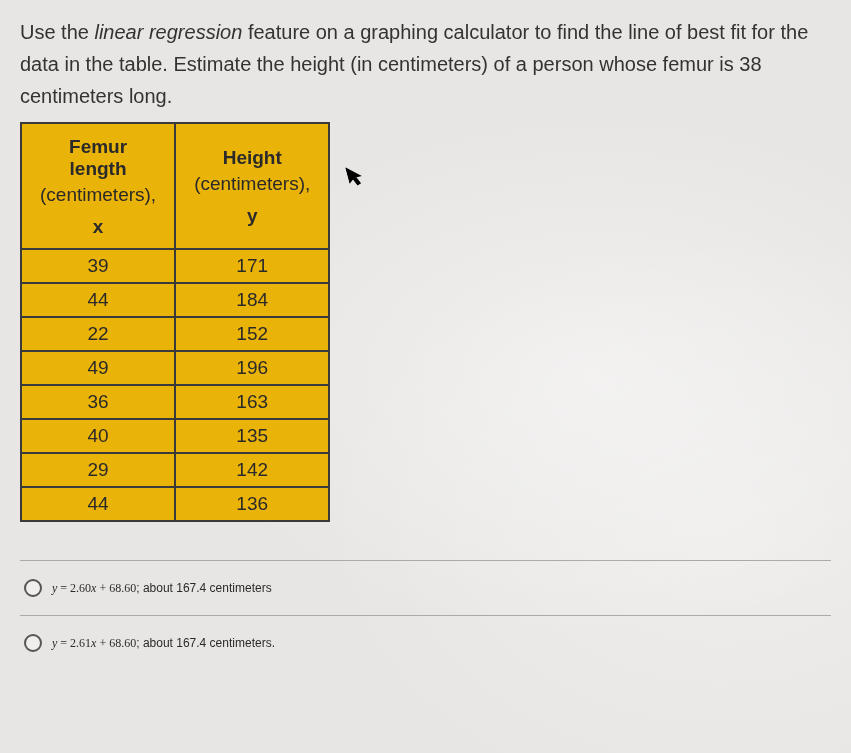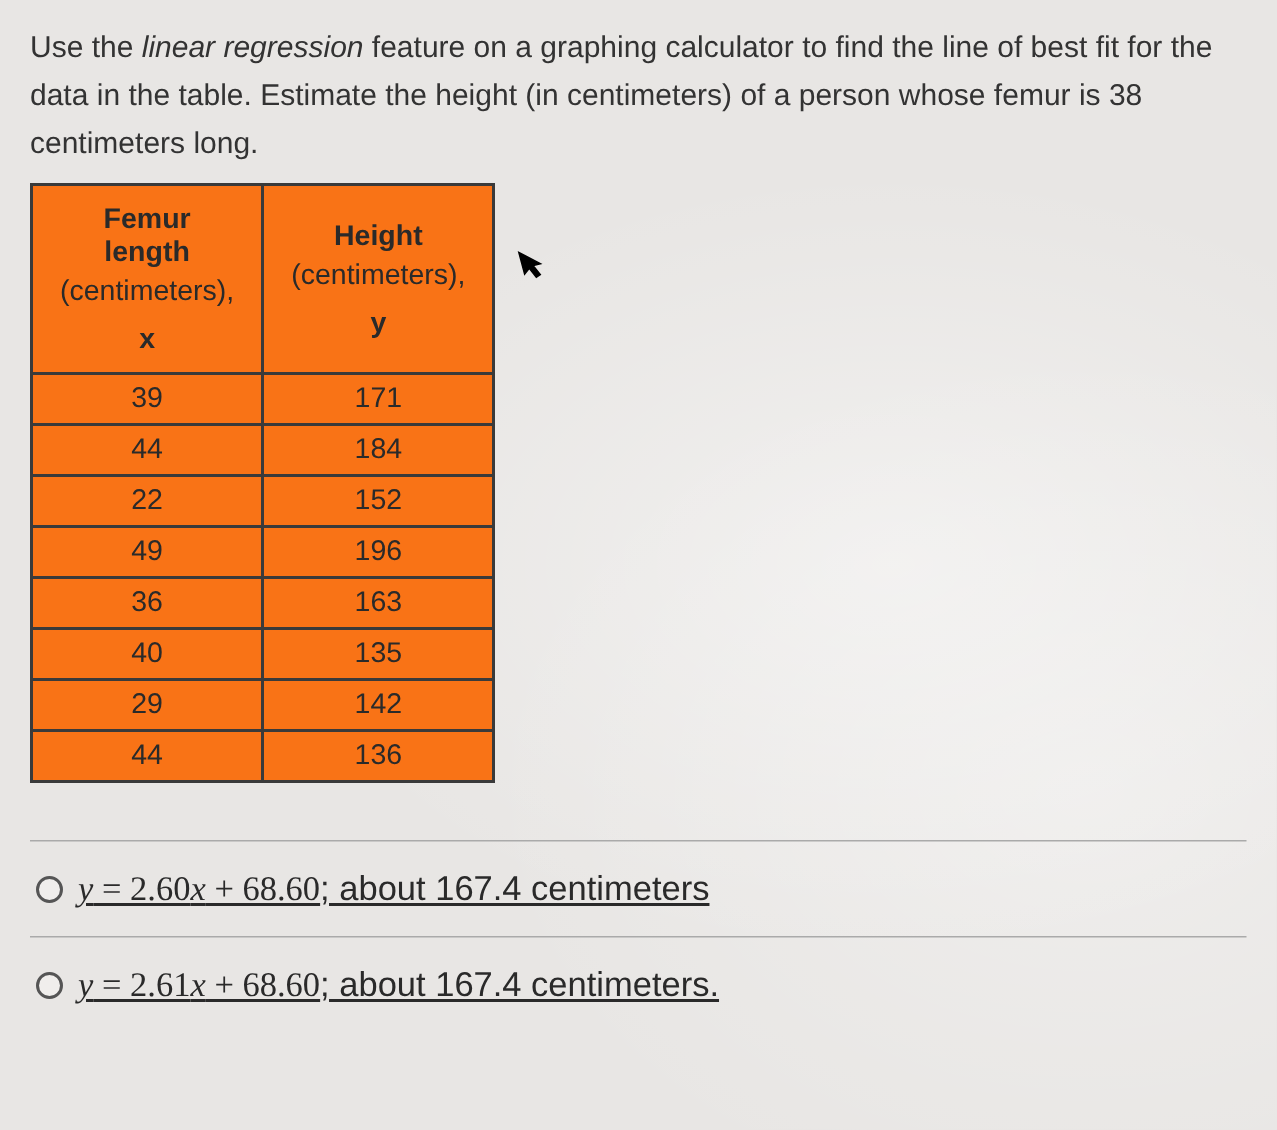--- a/index.html
+++ b/index.html
@@ -23,21 +23,21 @@
       font-size: 20px;
       line-height: 1.6;
       color: #333;
       margin-bottom: 10px;
     }
     .italic {
       font-style: italic;
     }
     table {
       border-collapse: collapse;
-      background: #f97316;
+      background: #eab308;
     }
     table th, table td {
       border: 2px solid #3a3a3a;
       text-align: center;
       font-size: 19px;
       color: #2a2a2a;
     }
     table th {
       font-weight: bold;
       padding: 6px 10px;
@@ -84,23 +84,22 @@
     }
     .radio {
       width: 18px;
       height: 18px;
       border: 2px solid #555;
       border-radius: 50%;
       flex-shrink: 0;
       background: #f0eeec;
     }
     .option-text {
-      font-size: 23px;
+      font-size: 12px;
       color: #2a2a2a;
-      text-decoration: underline;
     }
     .math {
       font-family: 'Times New Roman', serif;
       font-style: italic;
     }
     .math-num {
       font-style: normal;
     }
   </style>
 </head>

